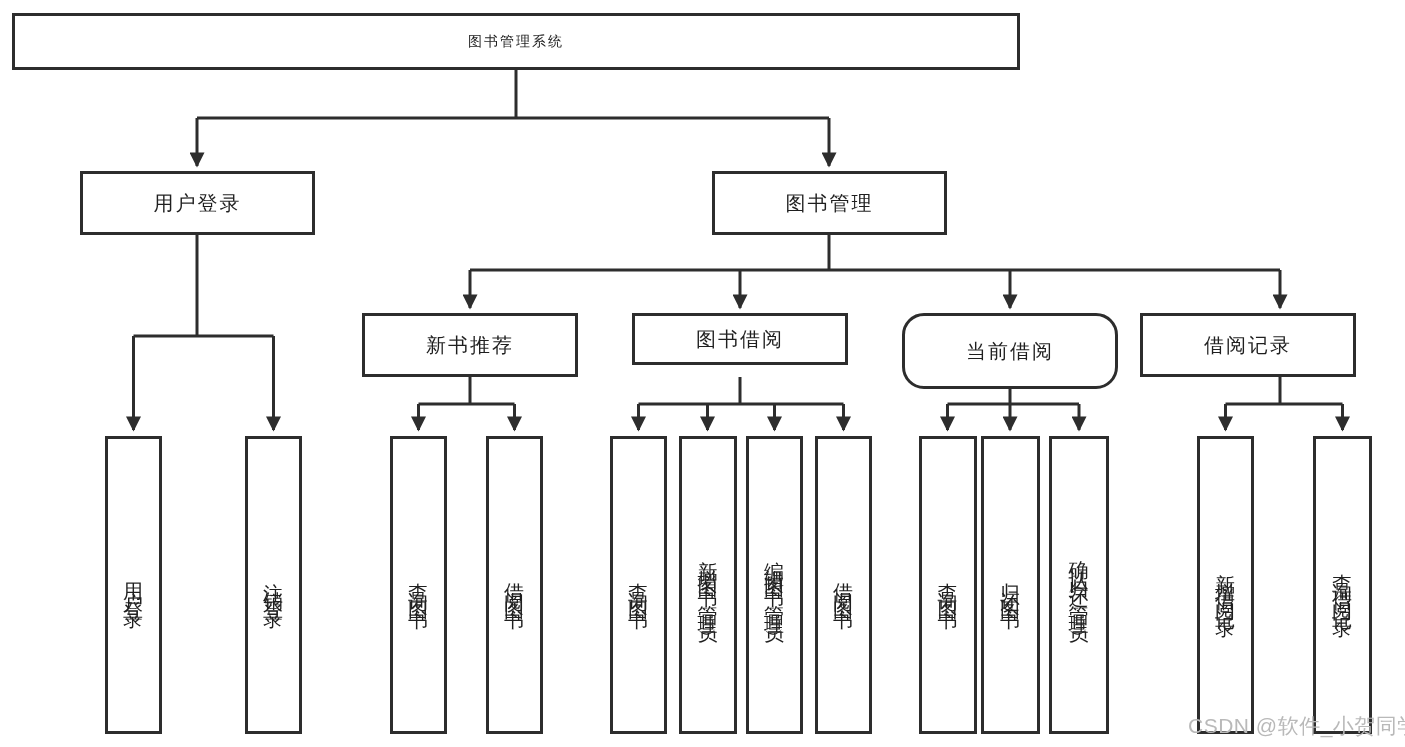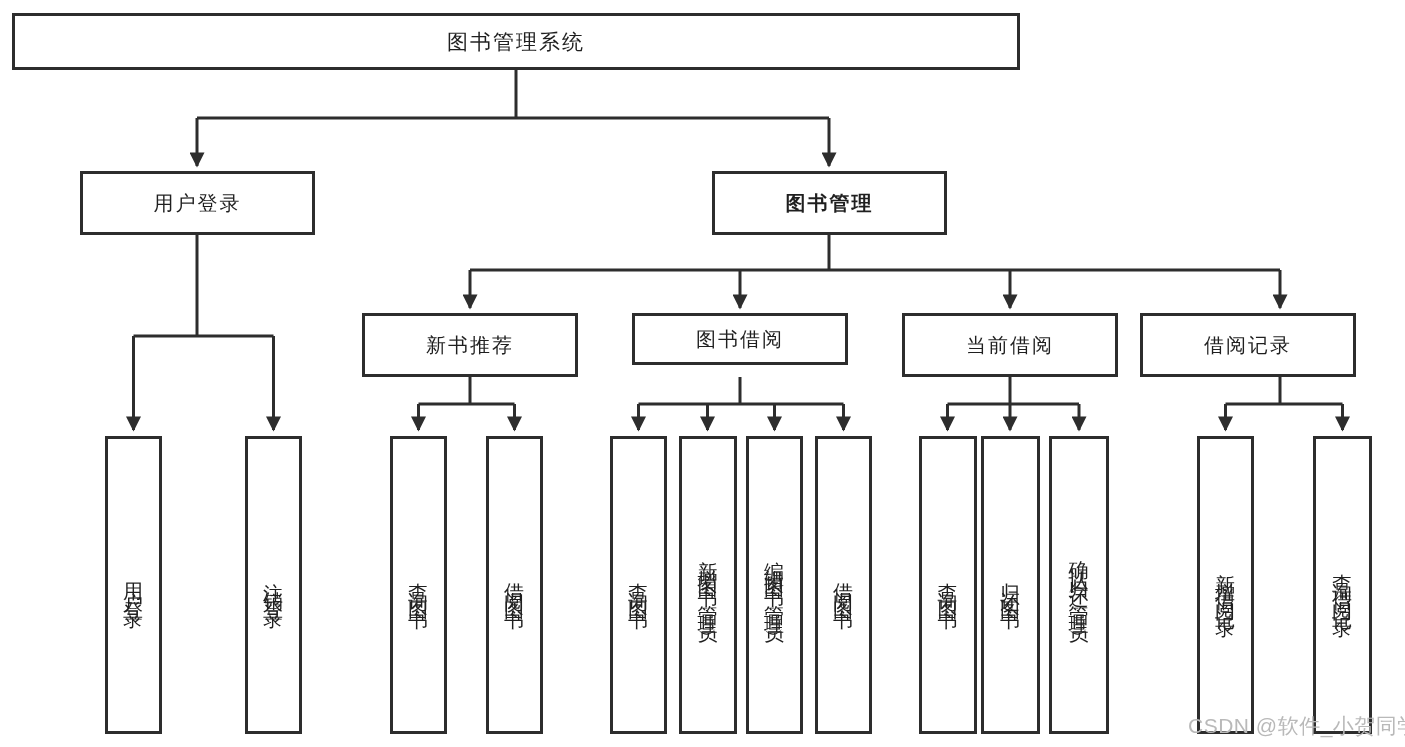--- a/index.html
+++ b/index.html
@@ -26,45 +26,45 @@
     display:flex;
     align-items:center;
     justify-content:center;
     z-index:2;
   }
   .hbox{
     font-size:20px;
     letter-spacing:2px;
     white-space:nowrap;
   }
-  .root-box{font-size:21px;}
+  .root-box{font-size:14px;}
   .vbox{
     top:436px;height:298px;
     writing-mode:vertical-rl;
     font-size:20px;
     letter-spacing:9px;
     line-height:1.0;
   }
   .vbox .lbl{display:block;}
   .watermark{
     position:absolute;
     left:1188px;top:712px;
     z-index:3;
     font-size:21px;
     color:var(--wm);
     white-space:nowrap;
     letter-spacing:0.5px;
   }
   
   .root-box{left:12px;top:13px;width:1008px;height:57px;}
   .b-user{left:80px;top:171px;width:235px;height:64px;}
-  .b-mgmt{left:712px;top:171px;width:235px;height:64px;font-weight:bold;}
+  .b-mgmt{left:712px;top:171px;width:235px;height:64px;}
   .l3-0{left:362px;top:313px;width:216px;height:64px;}
   .l3-1{left:632px;top:313px;width:216px;height:52px;}
-  .l3-2{left:902px;top:313px;width:216px;height:64px;}
+  .l3-2{left:902px;top:313px;width:216px;height:76px;border-radius:22px;}
   .l3-3{left:1140px;top:313px;width:216px;height:64px;}
   .v-0{left:105px;width:57px;}
   .v-1{left:245px;width:57px;}
   .v-2{left:390px;width:57px;}
   .v-3{left:486px;width:57px;}
   .v-4{left:610px;width:57px;}
   .v-5{left:679px;width:58px;}
   .v-6{left:746px;width:57px;}
   .v-7{left:815px;width:57px;}
   .v-8{left:919px;width:58px;}

